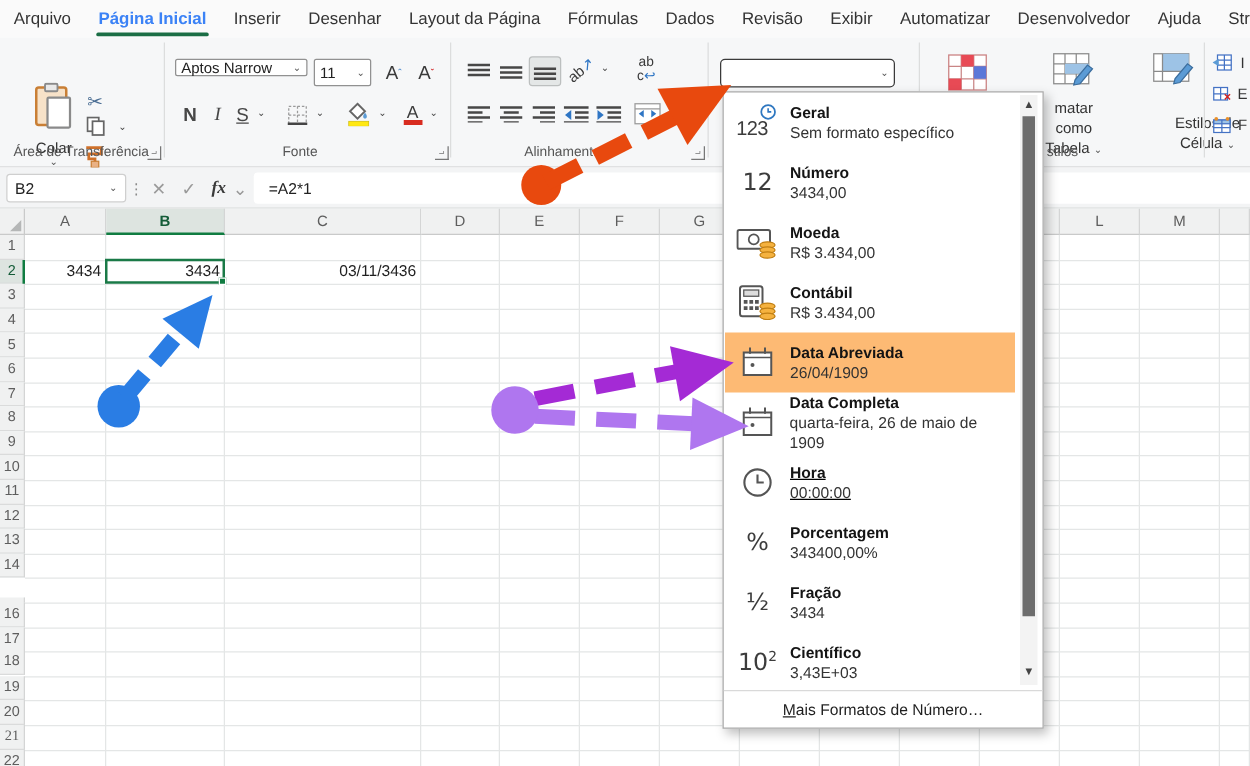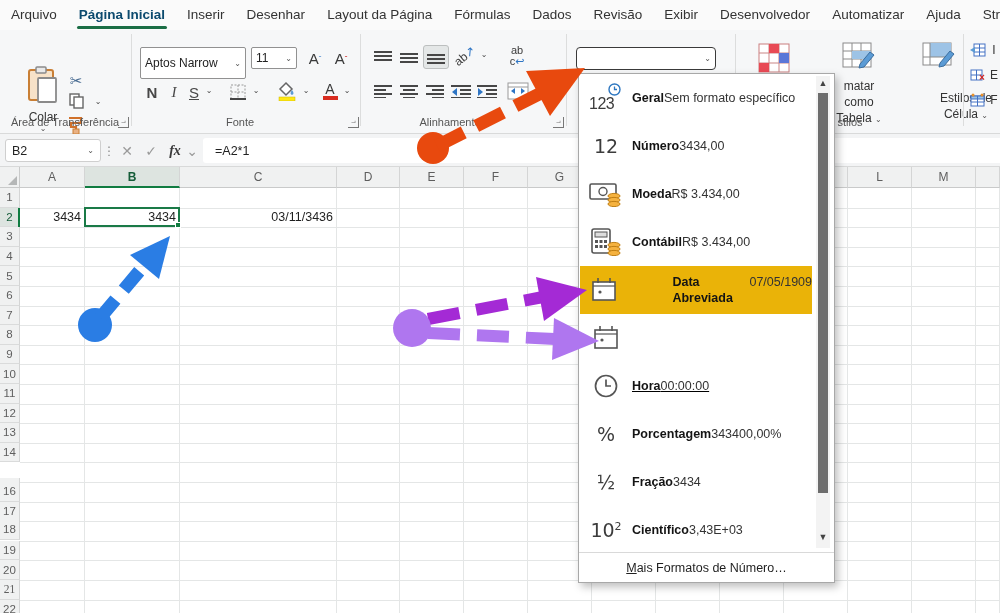--- a/index.html
+++ b/index.html
@@ -2,21 +2,21 @@
 <html><head>
 <meta charset="utf-8">
 <style>
   * { margin:0; padding:0; box-sizing:border-box; }
   html,body { width:1000px; height:613px; overflow:hidden; font-family:"Liberation Sans",sans-serif; background:#fff; }
   #stage { position:relative; width:1000px; height:613px; }
 
   
   #menubar { position:absolute; left:0; top:0; width:1000px; height:30px; background:#fafafa; display:flex; align-items:center; white-space:nowrap; overflow:hidden; }
   .mtab { position:relative; padding:0 11px; font-size:13.5px; color:#333; height:30px; line-height:30px; cursor:default; }
-  .mtab.active { font-weight:bold; color:#0c4a6e; }
+  .mtab.active { font-weight:bold; color:#3b82f6; }
   .mtab.active::after { content:""; position:absolute; left:9px; right:9px; bottom:1px; height:3px; background:#1b6e45; border-radius:2px; }
 
   
   #ribbon { position:absolute; left:0; top:30px; width:1000px; height:104px; background:#f6f7f8; border-bottom:1px solid #d9dada; }
   .rdiv { position:absolute; top:4px; height:92px; width:1px; background:#dcdddd; }
   .glabel { position:absolute; top:86px; font-size:11px; color:#555; text-align:center; }
   .launch { position:absolute; top:87px; width:11px; height:11px; border-right:1.5px solid #777; border-bottom:1.5px solid #777; font-size:8px; color:#777; }
   .launch::after{ content:"⌐"; position:absolute; right:2px; bottom:0px; transform:rotate(180deg); font-size:8px; }
   .chev { font-size:8px; color:#555; }
   .combo { position:absolute; background:#fff; border:1px solid #919191; border-radius:2px; font-size:12px; color:#222; display:flex; align-items:center; padding:0 4px; justify-content:space-between; }
@@ -47,23 +47,23 @@
   #selbox { position:absolute; border:2px solid #1a7a47; }
   #fillhandle { position:absolute; right:-3px; bottom:-3px; width:6px; height:6px; background:#107C41; border:1px solid #fff; }
   #rowaccent { position:absolute; width:2px; background:#107C41; }
   #corner { position:absolute; left:0; top:0; width:20px; height:21px; background:#f0f1f1; border-right:1px solid #c9caca; border-bottom:1px solid #c9caca; }
   #corner::after { content:""; position:absolute; right:2px; bottom:2px; border-left:9px solid transparent; border-bottom:9px solid #b5b7b7; }
 
   
   #nf-panel { position:absolute; left:578px; top:73px; width:257px; height:510px; background:#fff; border:1px solid #a8a8a8; box-shadow:3px 4px 8px rgba(0,0,0,0.25); z-index:50; }
   #nf-list { position:absolute; left:0; top:0; right:0; height:479px; }
   .nf-item { position:absolute; left:1px; width:232px; height:48px; display:flex; align-items:center; cursor:default; }
-  .nf-item.hl { background:#eab308;gap:45px; }
+  .nf-item.hl { background:#fdba74; }
   .nf-icz { width:52px; display:flex; align-items:center; justify-content:center; color:#3f3f3f; }
-  .nf-txt { display:flex; flex-direction:row; justify-content:center; }
+  .nf-txt { display:flex; flex-direction:column; justify-content:center; }
   .nf-lab { font-size:12.5px; font-weight:bold; color:#141414; line-height:16px; }
   .nf-ex { font-size:12.5px; color:#333; line-height:16px; }
   .nf-bigtxt { font-size:19px; color:#3c3c3c; font-family:"DejaVu Sans",sans-serif; }
   .nf-gen { position:relative; width:34px; height:30px; }
   .nf-gen span { position:absolute; left:0; bottom:0; font-size:16px; color:#3c3c3c; letter-spacing:-0.5px; }
   .nf-gen svg { position:absolute; right:2px; top:0; }
   #nf-scroll { position:absolute; right:4px; top:2px; width:14px; height:472px; background:#f3f3f3; }
   #nf-thumb { position:absolute; left:2px; top:17px; width:10px; height:400px; background:#6d6d6d; }
   .sarrow { position:absolute; left:0; width:14px; font-size:9px; color:#444; text-align:center; }
   #nf-more-row { position:absolute; left:0; right:0; bottom:0; height:30px; border-top:1px solid #d9d9d9; display:flex; align-items:center; justify-content:center; }
@@ -83,22 +83,22 @@
   <div id="menubar">
       <div class="mtab">Arquivo</div>
       <div class="mtab active">Página Inicial</div>
       <div class="mtab">Inserir</div>
       <div class="mtab">Desenhar</div>
       <div class="mtab">Layout da Página</div>
       <div class="mtab">Fórmulas</div>
       <div class="mtab">Dados</div>
       <div class="mtab">Revisão</div>
       <div class="mtab">Exibir</div>
+      <div class="mtab">Automatizar</div>
       <div class="mtab">Desenvolvedor</div>
-      <div class="mtab">Automatizar</div>
       <div class="mtab">Ajuda</div>
       <div class="mtab">Streamer de</div>
     </div>
 
   <div id="ribbon">
 
     <div id="paste-btn">
       <span>
         <svg width="34" height="38" viewBox="0 0 34 38">
           <rect x="3" y="4" width="24" height="30" rx="2" fill="#f7e2c8" stroke="#c97f35" stroke-width="2"></rect>
@@ -120,21 +120,21 @@
     <div class="rbtn" style="left:64px;top:84px;width:24px;height:22px;">
       <svg width="20" height="20" viewBox="0 0 20 20">
           <path d="M3 3 L15 3 L15 8 L5 8 L5 12 L10 12 L10 17" fill="none" stroke="#d0712a" stroke-width="2.2"></path>
           <rect x="7" y="14" width="6" height="5" fill="#e9b184" stroke="#c97f35"></rect>
         </svg>
     </div>
     <div class="glabel" style="left:2px;width:126px;">Área de Transferência</div>
     <div class="launch" style="left:118px;"></div>
     <div class="rdiv" style="left:131px;"></div>
 
-    <div class="combo" style="left:140px;top:17px;width:106px;height:32px;gap:12px;">
+    <div class="combo" style="left:140px;top:17px;width:106px;height:14px;gap:12px;">
       <span>Aptos Narrow</span>
         <span class="chev">⌄</span>
     </div>
     <div class="combo" style="left:251px;top:17px;width:46px;height:22px;">
       <span>11</span>
         <span class="chev">⌄</span>
     </div>
     <div class="rbtn" style="left:304px;top:18px;width:22px;height:20px;font-size:15px;color:#3a3a3a;">A<span style="font-size:8px;vertical-align:super;color:#2e75c4;">ˆ</span></div>
     <div class="rbtn" style="left:330px;top:18px;width:22px;height:20px;font-size:15px;color:#3a3a3a;">A<span style="font-size:8px;vertical-align:super;color:#c00;">ˇ</span></div>
     <div class="rbtn" style="left:142px;top:52px;width:20px;height:20px;font-weight:bold;font-size:15px;">
@@ -509,32 +509,36 @@
             <svg width="28" height="26" viewBox="0 0 28 26">
               <rect x="3" y="5" width="22" height="18" fill="#fff" stroke="#555" stroke-width="1.6"></rect>
               <line x1="3" y1="9" x2="25" y2="9" stroke="#555" stroke-width="1.2"></line>
               <line x1="8" y1="1" x2="8" y2="6" stroke="#555" stroke-width="1.6"></line>
               <line x1="20" y1="1" x2="20" y2="6" stroke="#555" stroke-width="1.6"></line>
               <circle cx="10" cy="15" r="1.6" fill="#555"></circle>
             </svg>
           </div>
           <div class="nf-txt">
             <span class="nf-lab">Data Abreviada</span>
-            <span class="nf-ex">07/05/1909</span>
+            <span class="nf-ex">26/04/1909</span>
           </div>
         </div>
         <div class="nf-item" style="top: 240px;">
           <div class="nf-icz">
             <svg width="28" height="26" viewBox="0 0 28 26">
               <rect x="3" y="5" width="22" height="18" fill="#fff" stroke="#555" stroke-width="1.6"></rect>
               <line x1="3" y1="9" x2="25" y2="9" stroke="#555" stroke-width="1.2"></line>
               <line x1="8" y1="1" x2="8" y2="6" stroke="#555" stroke-width="1.6"></line>
               <line x1="20" y1="1" x2="20" y2="6" stroke="#555" stroke-width="1.6"></line>
               <circle cx="10" cy="15" r="1.6" fill="#555"></circle>
             </svg>
+          </div>
+          <div class="nf-txt">
+            <span class="nf-lab">Data Completa</span>
+            <span class="nf-ex">quarta-feira, 26 de maio de 1909</span>
           </div>
         </div>
         <div class="nf-item" style="top: 288px; text-decoration: underline;">
           <div class="nf-icz">
             <svg width="26" height="26" viewBox="0 0 26 26">
               <circle cx="13" cy="13" r="10.5" fill="none" stroke="#555" stroke-width="1.7"></circle>
               <path d="M13 6.5 V13 H18" fill="none" stroke="#555" stroke-width="1.7"></path>
             </svg>
           </div>
           <div class="nf-txt">

